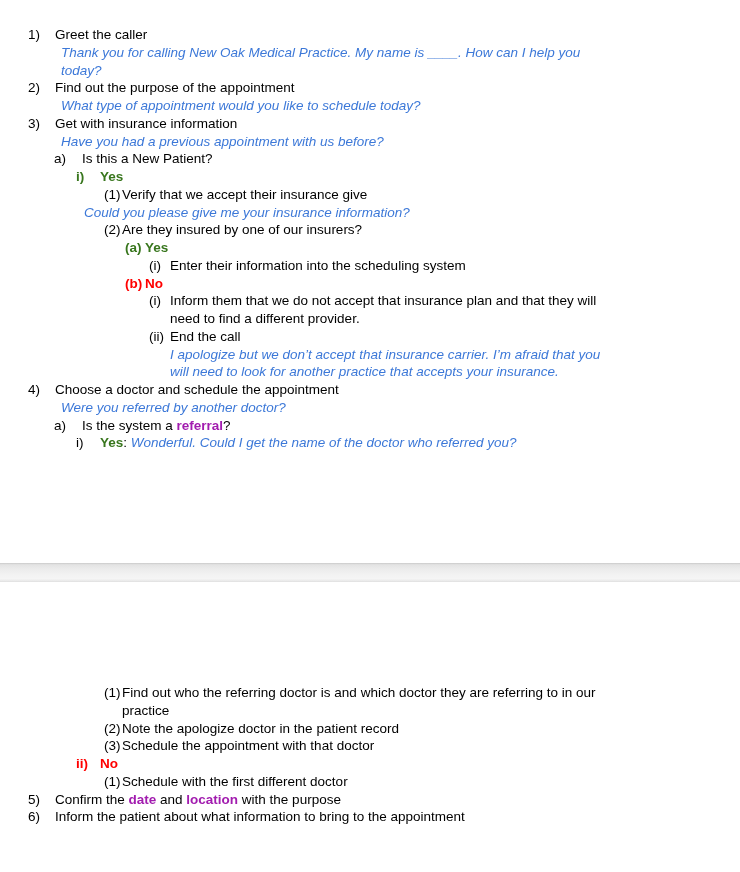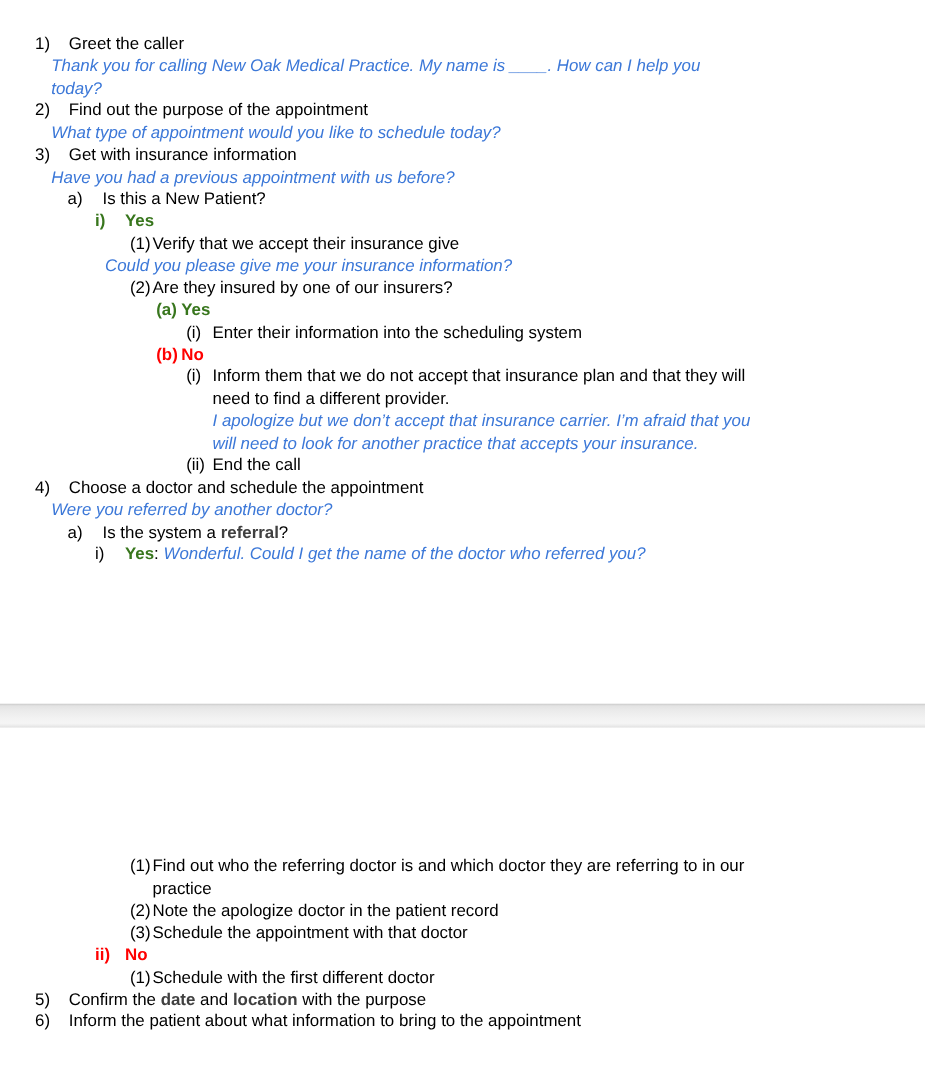--- a/index.html
+++ b/index.html
@@ -30,26 +30,26 @@
     white-space: pre-wrap;
   }
   .marker { position: absolute; top: 0; }
   
   .l1 { padding-left: 55px; }  .l1 > .marker { left: 28px; }
   .l2 { padding-left: 82px; }  .l2 > .marker { left: 54px; }
   .l3 { padding-left: 100px; } .l3 > .marker { left: 76px; }
   .l4 { padding-left: 122px; } .l4 > .marker { left: 104px; }
   .l5 { padding-left: 145px; } .l5 > .marker { left: 125px; }
   .l6 { padding-left: 170px; } .l6 > .marker { left: 149px; }
-  .q1 { padding-left: 41px; }
+  .q1 { padding-left: 61px; }
   .q4 { padding-left: 84px; }
   .q6 { padding-left: 170px; }
   
   .s-plain { color: #000000; }
-  .s-bold  { color: #404040; font-weight: bold; }
+  .s-bold  { color: #a21caf; font-weight: bold; }
   .s-quote { color: var(--quote-blue, #3c78d8); font-style: italic; }
   .s-green { color: var(--yes-green, #38761d); font-weight: bold; }
   .s-red   { color: var(--no-red, #ff0000); font-weight: bold; }
   .m-plain { color: #000000; }
   .m-green { color: var(--yes-green, #38761d); font-weight: bold; }
   .m-red   { color: var(--no-red, #ff0000); font-weight: bold; }
 </style>
 </head>
 <body>
 
@@ -65,23 +65,23 @@
       <div class="line l2"><span class="marker m-plain">a)</span><span class="seg s-plain">Is this a New Patient?</span></div>
       <div class="line l3"><span class="marker m-green">i)</span><span class="seg s-green">Yes</span></div>
       <div class="line l4"><span class="marker m-plain">(1)</span><span class="seg s-plain">Verify that we accept their insurance give</span></div>
       <div class="line q4"><span class="seg s-quote">Could you please give me your insurance information?</span></div>
       <div class="line l4"><span class="marker m-plain">(2)</span><span class="seg s-plain">Are they insured by one of our insurers?</span></div>
       <div class="line l5"><span class="marker m-green">(a)</span><span class="seg s-green">Yes</span></div>
       <div class="line l6"><span class="marker m-plain">(i)</span><span class="seg s-plain">Enter their information into the scheduling system</span></div>
       <div class="line l5"><span class="marker m-red">(b)</span><span class="seg s-red">No</span></div>
       <div class="line l6"><span class="marker m-plain">(i)</span><span class="seg s-plain">Inform them that we do not accept that insurance plan and that they will
 need to find a different provider.</span></div>
+      <div class="line l6"><span class="marker m-plain">(ii)</span><span class="seg s-plain">End the call</span></div>
       <div class="line q6"><span class="seg s-quote">I apologize but we don’t accept that insurance carrier. I’m afraid that you
 will need to look for another practice that accepts your insurance.</span></div>
-      <div class="line l6"><span class="marker m-plain">(ii)</span><span class="seg s-plain">End the call</span></div>
       <div class="line l1"><span class="marker m-plain">4)</span><span class="seg s-plain">Choose a doctor and schedule the appointment</span></div>
       <div class="line q1"><span class="seg s-quote">Were you referred by another doctor?</span></div>
       <div class="line l2"><span class="marker m-plain">a)</span><span class="seg s-plain">Is the system a </span><span class="seg s-bold">referral</span><span class="seg s-plain">?</span></div>
       <div class="line l3"><span class="marker m-plain">i)</span><span class="seg s-green">Yes</span><span class="seg s-plain">: </span><span class="seg s-quote">Wonderful. Could I get the name of the doctor who referred you?</span></div>
     </div>
   <div class="page-break"></div>
   <div class="doc-page page-2">
       <div class="line l4"><span class="marker m-plain">(1)</span><span class="seg s-plain">Find out who the referring doctor is and which doctor they are referring to in our
 practice</span></div>
       <div class="line l4"><span class="marker m-plain">(2)</span><span class="seg s-plain">Note the apologize doctor in the patient record</span></div>

